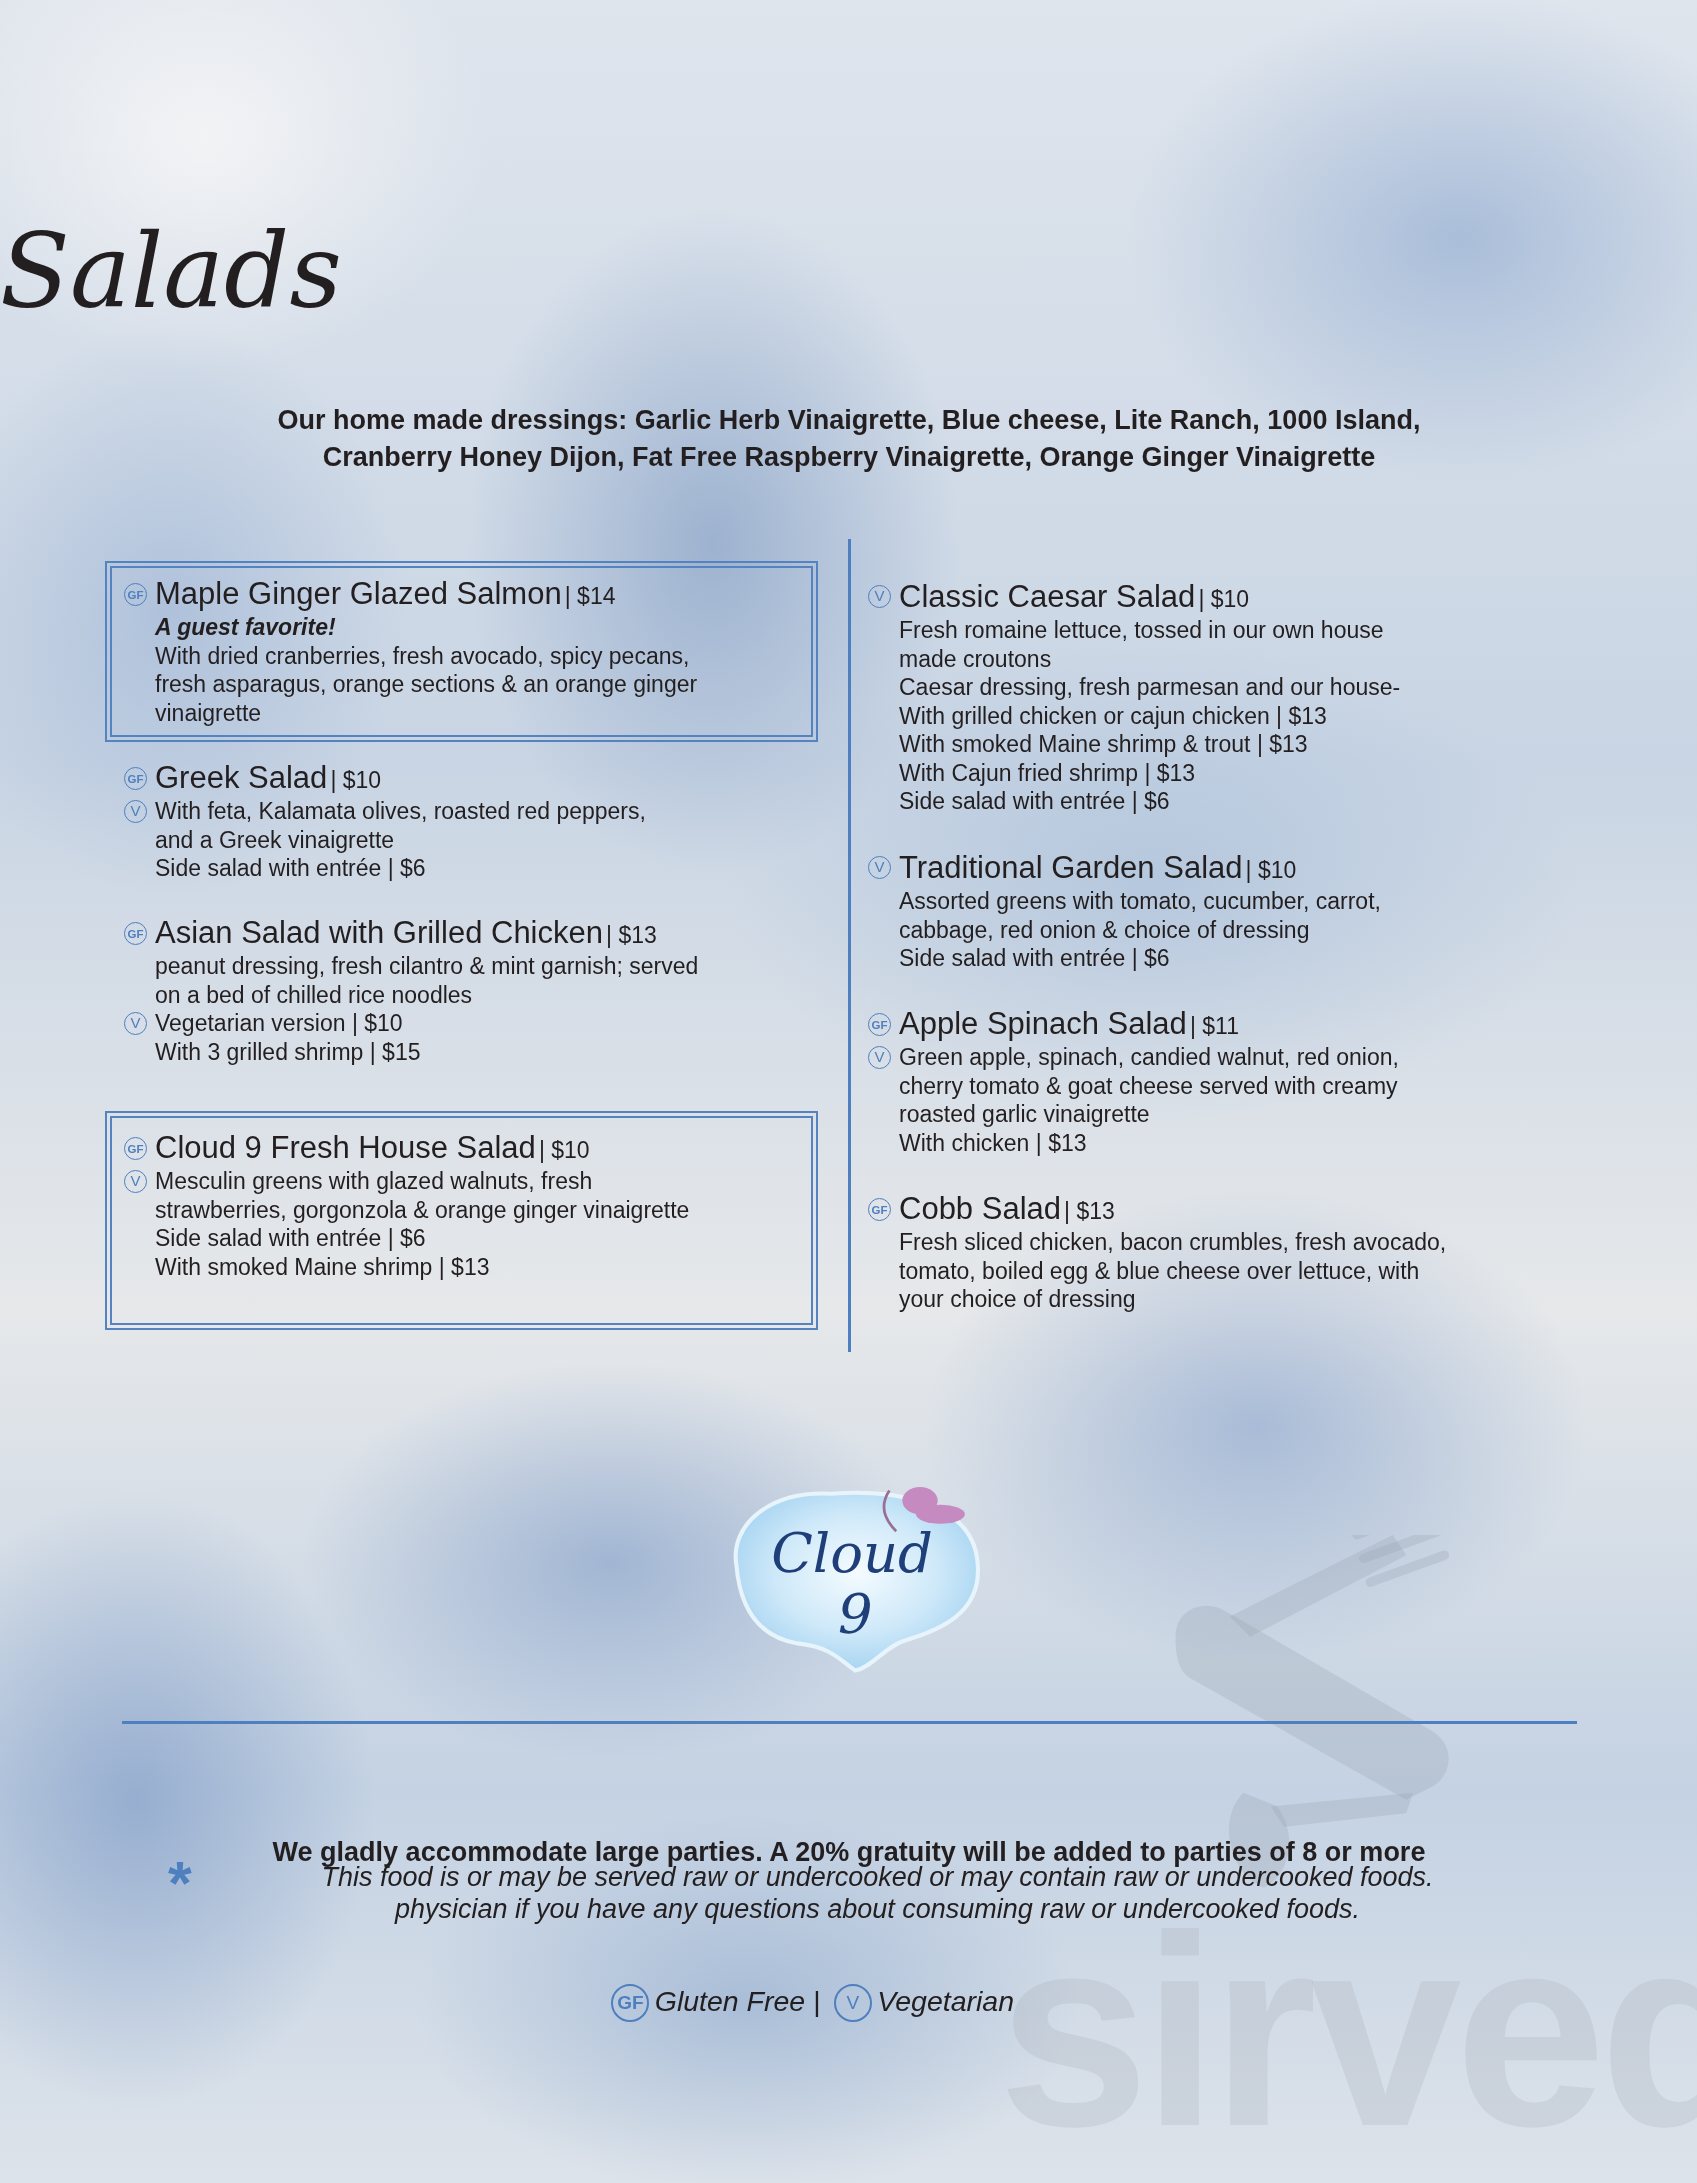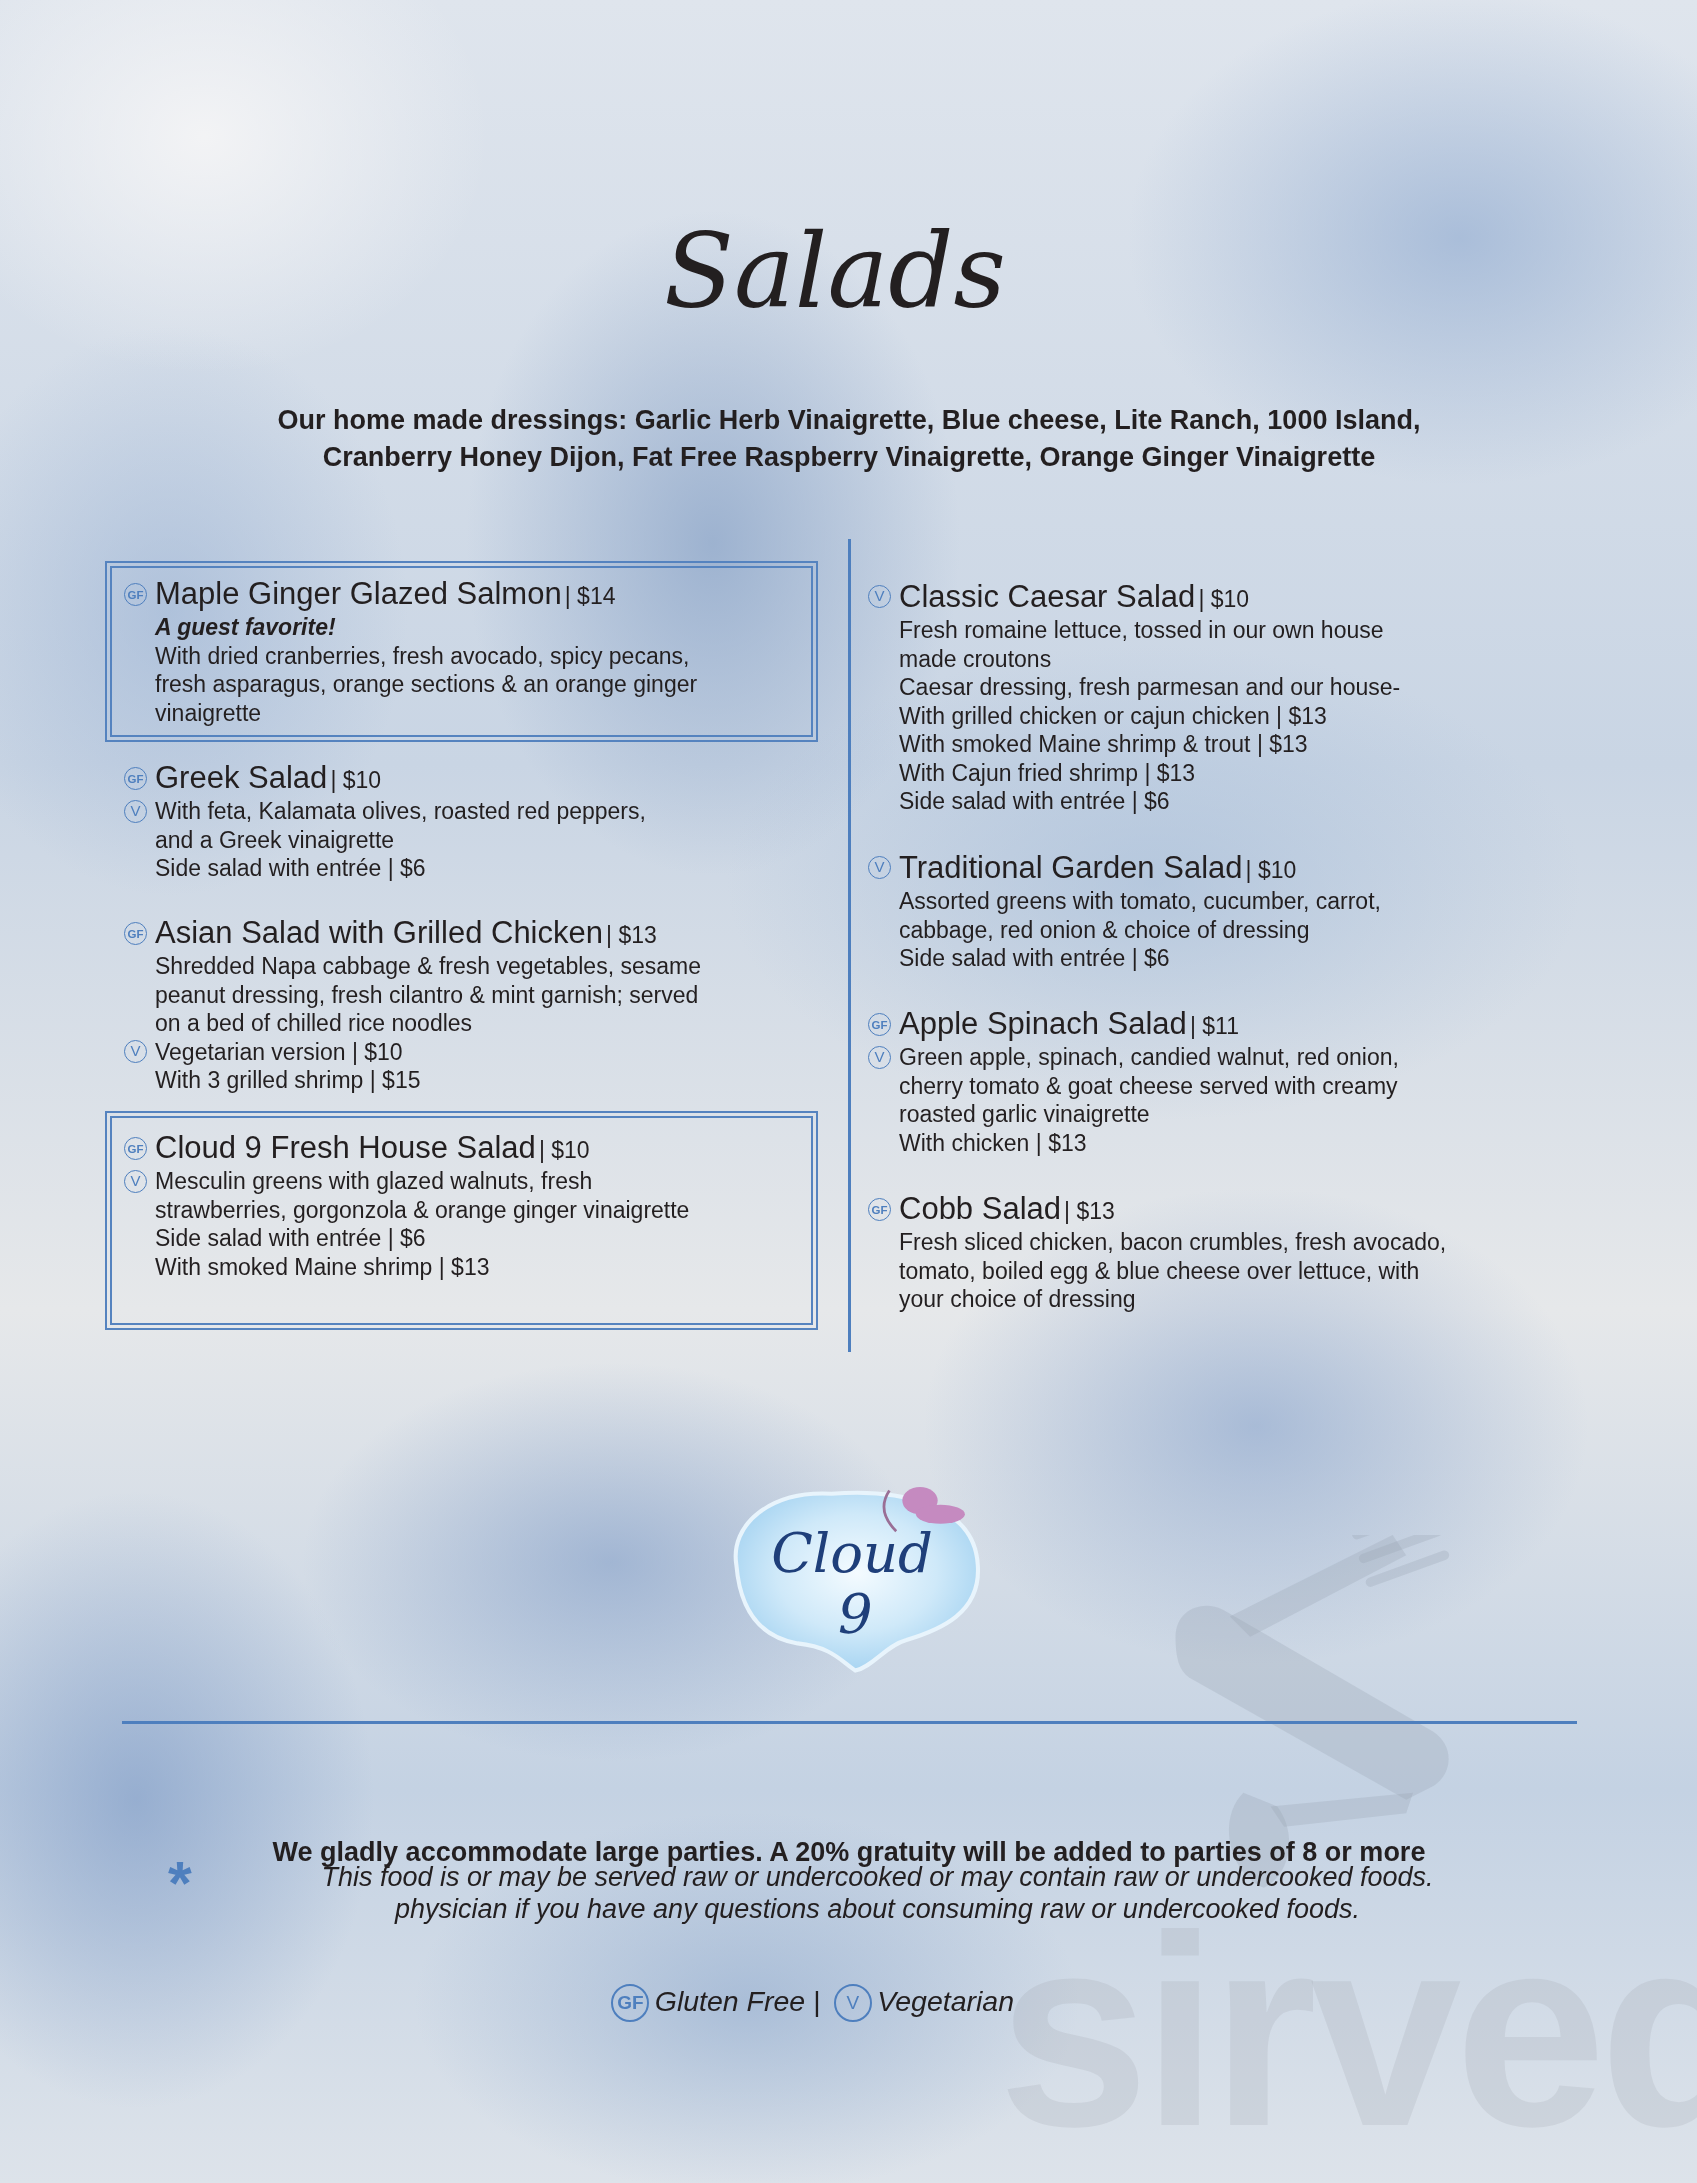--- a/index.html
+++ b/index.html
@@ -13,21 +13,21 @@
       radial-gradient(ellipse 340px 407px at 170px 611px, rgba(150,175,210,0.55), rgba(150,175,210,0) 70%),
       radial-gradient(ellipse 611px 340px at 1154px 883px, rgba(160,185,215,0.55), rgba(160,185,215,0) 70%),
       radial-gradient(ellipse 441px 285px at 611px 1562px, rgba(120,150,195,0.55), rgba(120,150,195,0) 70%),
       radial-gradient(ellipse 475px 340px at 1256px 1426px, rgba(125,155,200,0.55), rgba(125,155,200,0) 70%),
       radial-gradient(ellipse 340px 441px at 136px 1800px, rgba(120,150,195,0.6), rgba(120,150,195,0) 70%),
       radial-gradient(ellipse 475px 272px at 747px 2003px, rgba(130,160,200,0.5), rgba(130,160,200,0) 70%),
       radial-gradient(ellipse 407px 340px at 204px 136px, rgba(245,245,246,0.9), rgba(245,245,246,0) 70%),
       linear-gradient(180deg, #dfe5ed 0%, #c9d5e4 35%, #e6e8ea 60%, #c4d2e3 82%, #dde3ea 100%);
   }
   .abs { position:absolute; z-index:2; }
-  .title { left:0; width:1670px; top:204px; text-align:center;
+  .title { left:0; width:1670px; top:204px; 
     font-family:"DejaVu Serif", serif; font-style:italic; font-size:102px; line-height:136px; color:#231f20; }
   .dressings { left:136px; width:1426px; top:402px; text-align:center;
     font-weight:bold; font-size:27px; line-height:37px; }
   .box { position:absolute; z-index:1; border:2px solid #5583bf; }
   .box .inner { position:absolute; inset:3.4px; border:2px solid #5583bf; }
   .vline { position:absolute; z-index:1; left:848px; top:539px; width:3.4px; height:813px; background:#4e7fbe; }
   .hline { position:absolute; z-index:1; left:122px; top:1721px; width:1455px; height:2.7px; background:#4e7fbe; }
   .item { position:absolute; z-index:2; width:672px; }
   .item .name { font-weight:normal; font-size:31px; line-height:38px; white-space:nowrap; }
   .item .price { font-size:23px; font-weight:normal; }
@@ -102,23 +102,20 @@
   <div class="row">
       <div class="line">Side salad with entrée | $6</div>
     </div>
 </div>
 
 <div class="item" style="left:124px; top:914px;">
   <div class="row head"><span class="badge">GF</span>
     <span class="name">Asian Salad with Grilled Chicken</span>
     <span class="price">| $13</span></div>
   <div class="row">
-      <div class="line">Shredded Napa cabbage &amp; fresh vegetables, sesame</div>
-    </div>
-  <div class="row">
       <div class="line">peanut dressing, fresh cilantro &amp; mint garnish; served</div>
     </div>
   <div class="row">
       <div class="line">on a bed of chilled rice noodles</div>
     </div>
   <div class="row">
       <span class="badge v">V</span>
       <div class="line">Vegetarian version | $10</div>
     </div>
   <div class="row">

